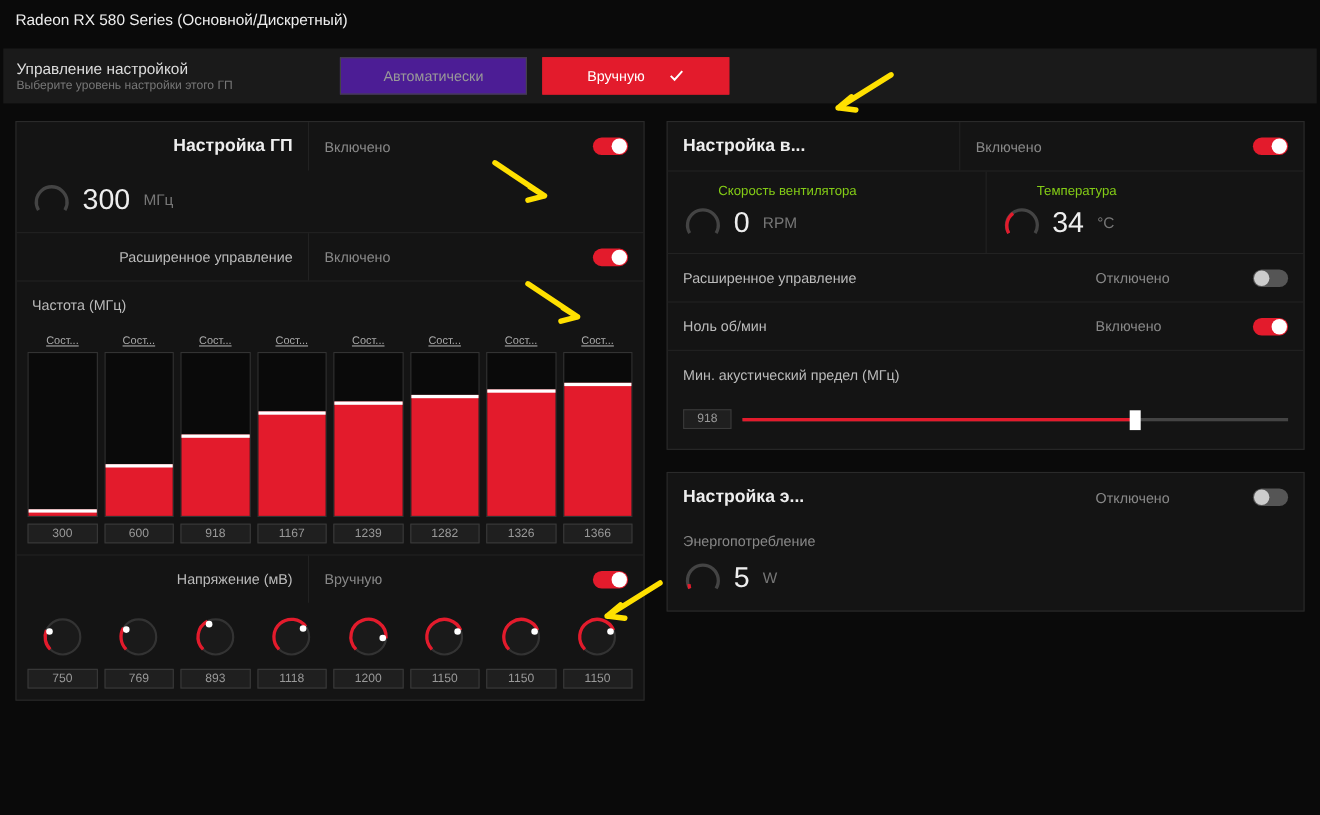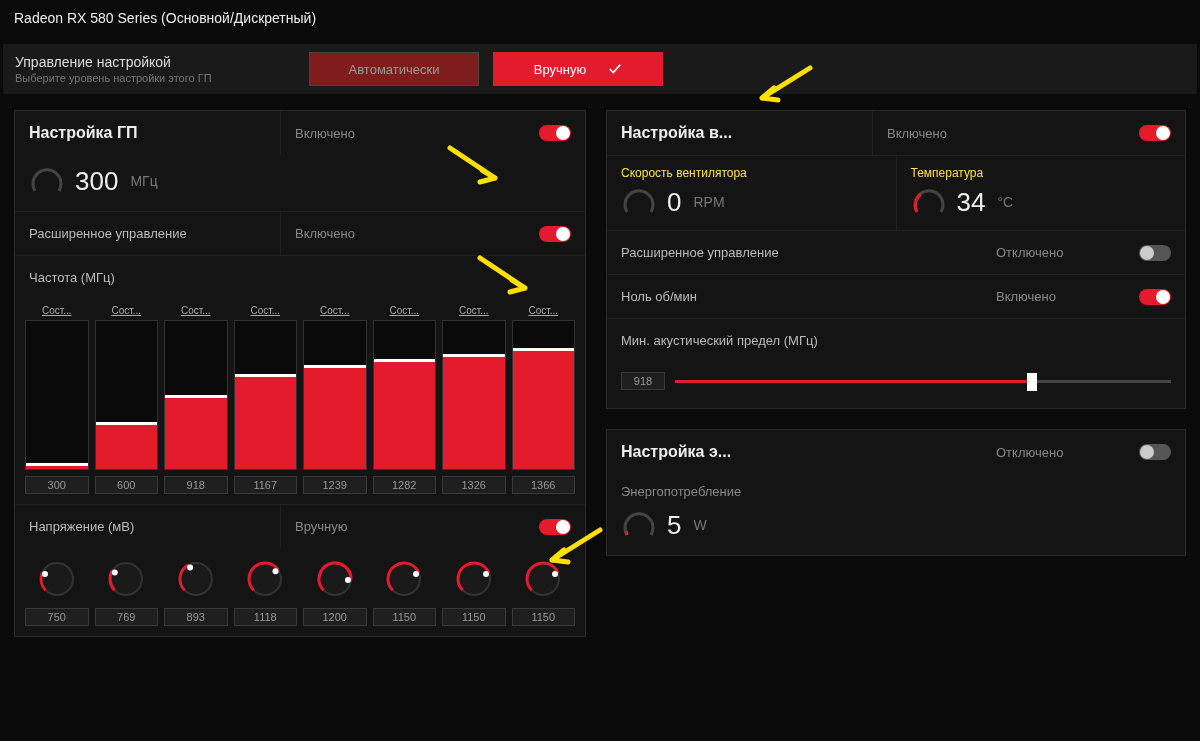--- a/index.html
+++ b/index.html
@@ -2,36 +2,36 @@
 <html><head>
 <meta charset="utf-8">
 <style>
 * { box-sizing: border-box; margin: 0; padding: 0; font-family: -apple-system, BlinkMacSystemFont, "Segoe UI", Arial, sans-serif; }
 body { background: #0a0a0a; color: #ccc; width: 1200px; height: 741px; overflow: hidden; position: relative; }
 .title { font-size: 14px; padding: 10px 14px; color: #eee; }
 .control-bar { display: flex; align-items: center; background: #1a1a1a; margin: 8px 3px 16px; padding: 8px 12px; gap: 14px; }
 .control-labels { flex: 0 0 280px; }
 .control-title { font-size: 14px; color: #ddd; }
 .control-sub { font-size: 11px; color: #777; margin-top: 2px; }
-.btn { height: 34px; padding: 0 28px; border: 1px solid #444; background: #7f1d1d; color: #999; font-size: 13px; cursor: pointer; display: inline-flex; align-items: center; justify-content: center; gap: 22px; min-width: 170px; }
+.btn { height: 34px; padding: 0 28px; border: 1px solid #444; background: #4c1d95; color: #999; font-size: 13px; cursor: pointer; display: inline-flex; align-items: center; justify-content: center; gap: 22px; min-width: 170px; }
 .btn.active { background: #e31b2c; border-color: #e31b2c; color: #fff; }
 .check { width: 14px; height: 14px; }
 .cols { display: flex; gap: 20px; padding: 0 14px; }
 .coll { flex: 0 0 572px; display: flex; flex-direction: column; gap: 2px; }
 .colr { flex: 1; display: flex; flex-direction: column; gap: 20px; }
 .panel { background: #141414; border: 1px solid #2a2a2a; }
 .row { display: flex; align-items: center; height: 44px; border-top: 1px solid #222; }
 .row:first-child { border-top: none; }
 .cell { padding: 0 14px; display: flex; align-items: center; height: 100%; }
-.cellL { flex: 0 0 265px; }
+.cellL { flex: 0 0 265px; justify-content: flex-end; }
 .cellR { flex: 1; justify-content: space-between; color: #888; font-size: 13px; border-left: 1px solid #222; }
 .cellR2 { flex: 1; justify-content: space-between; color: #888; font-size: 13px; }
 .htxt { font-size: 16px; font-weight: 600; color: #eee; }
 .ltxt { font-size: 13px; color: #bbb; }
-.stxt { font-size: 12px; color: #fde047; }
+.stxt { font-size: 12px; color: #84cc16; margin-left: 32px; }
 .toggle { width: 32px; height: 16px; border-radius: 8px; background: #555; position: relative; cursor: pointer; }
 .toggle.on { background: #e31b2c; }
 .toggle .knob { position: absolute; width: 14px; height: 14px; border-radius: 50%; background: #fff; top: 1px; left: 1px; transition: left .1s; }
 .toggle.on .knob { left: 17px; }
 .toggle.off .knob { background: #ccc; }
 .gauge-row { display: flex; align-items: center; gap: 10px; padding: 8px 14px 12px; }
 .gauge { width: 36px; height: 36px; }
 .gval { font-size: 26px; color: #eee; font-weight: 300; }
 .gunit { font-size: 14px; color: #777; margin-left: 2px; }
 .sublabel { font-size: 13px; color: #888; padding: 10px 14px 0; }

